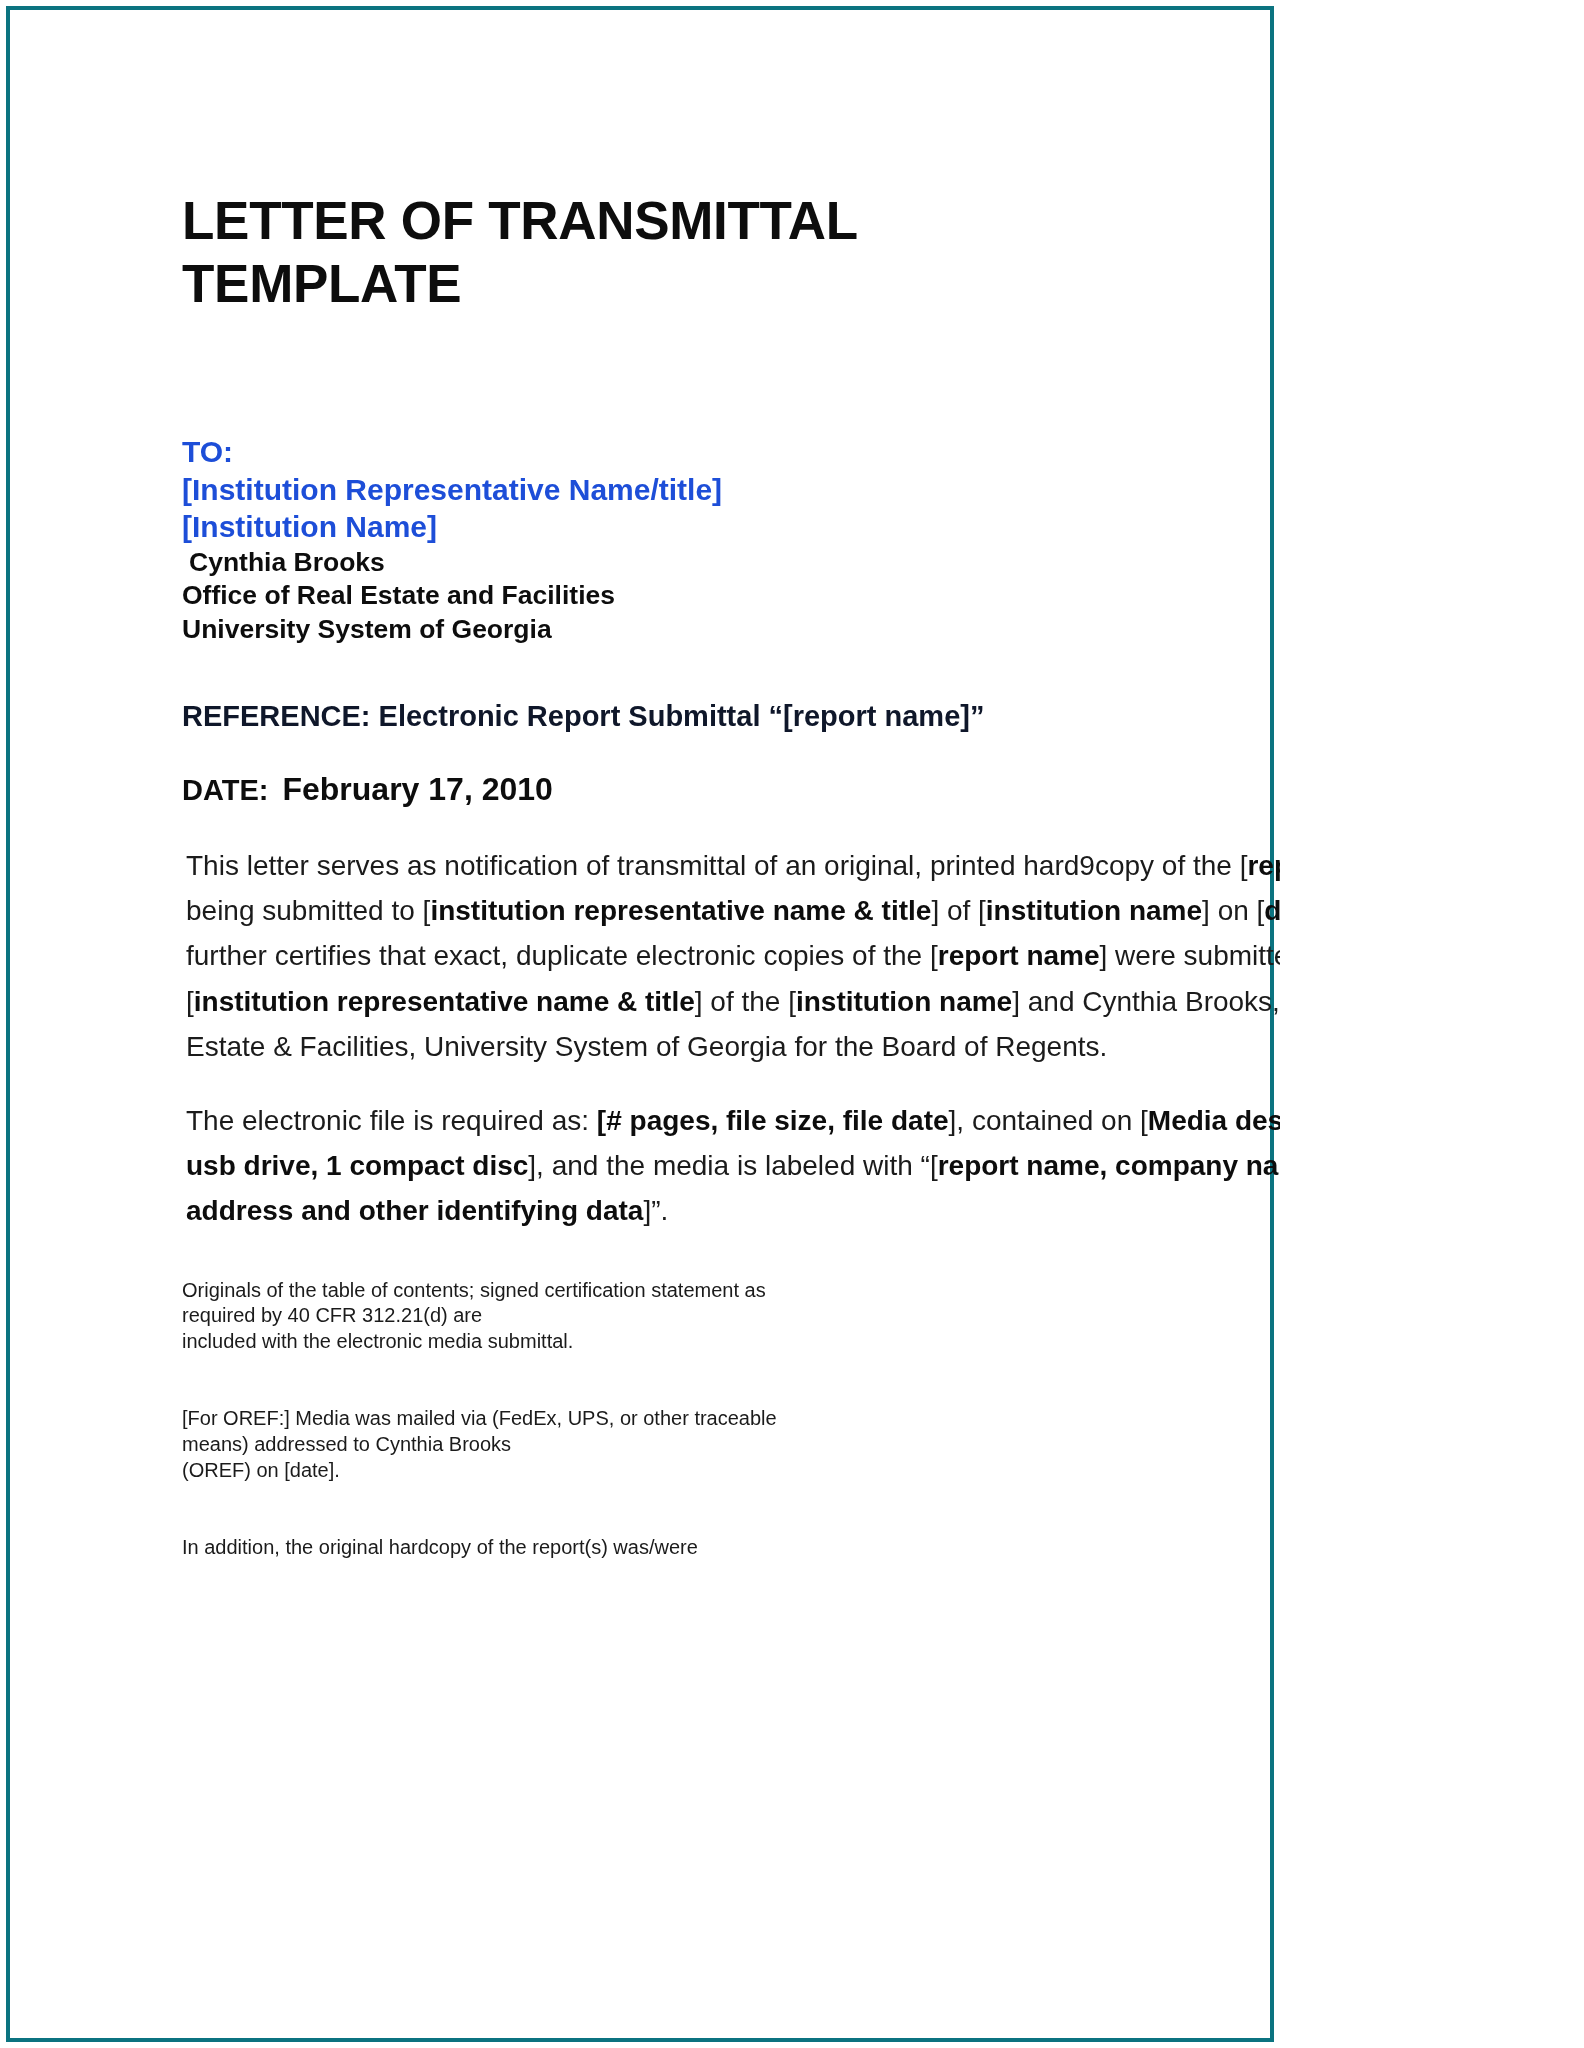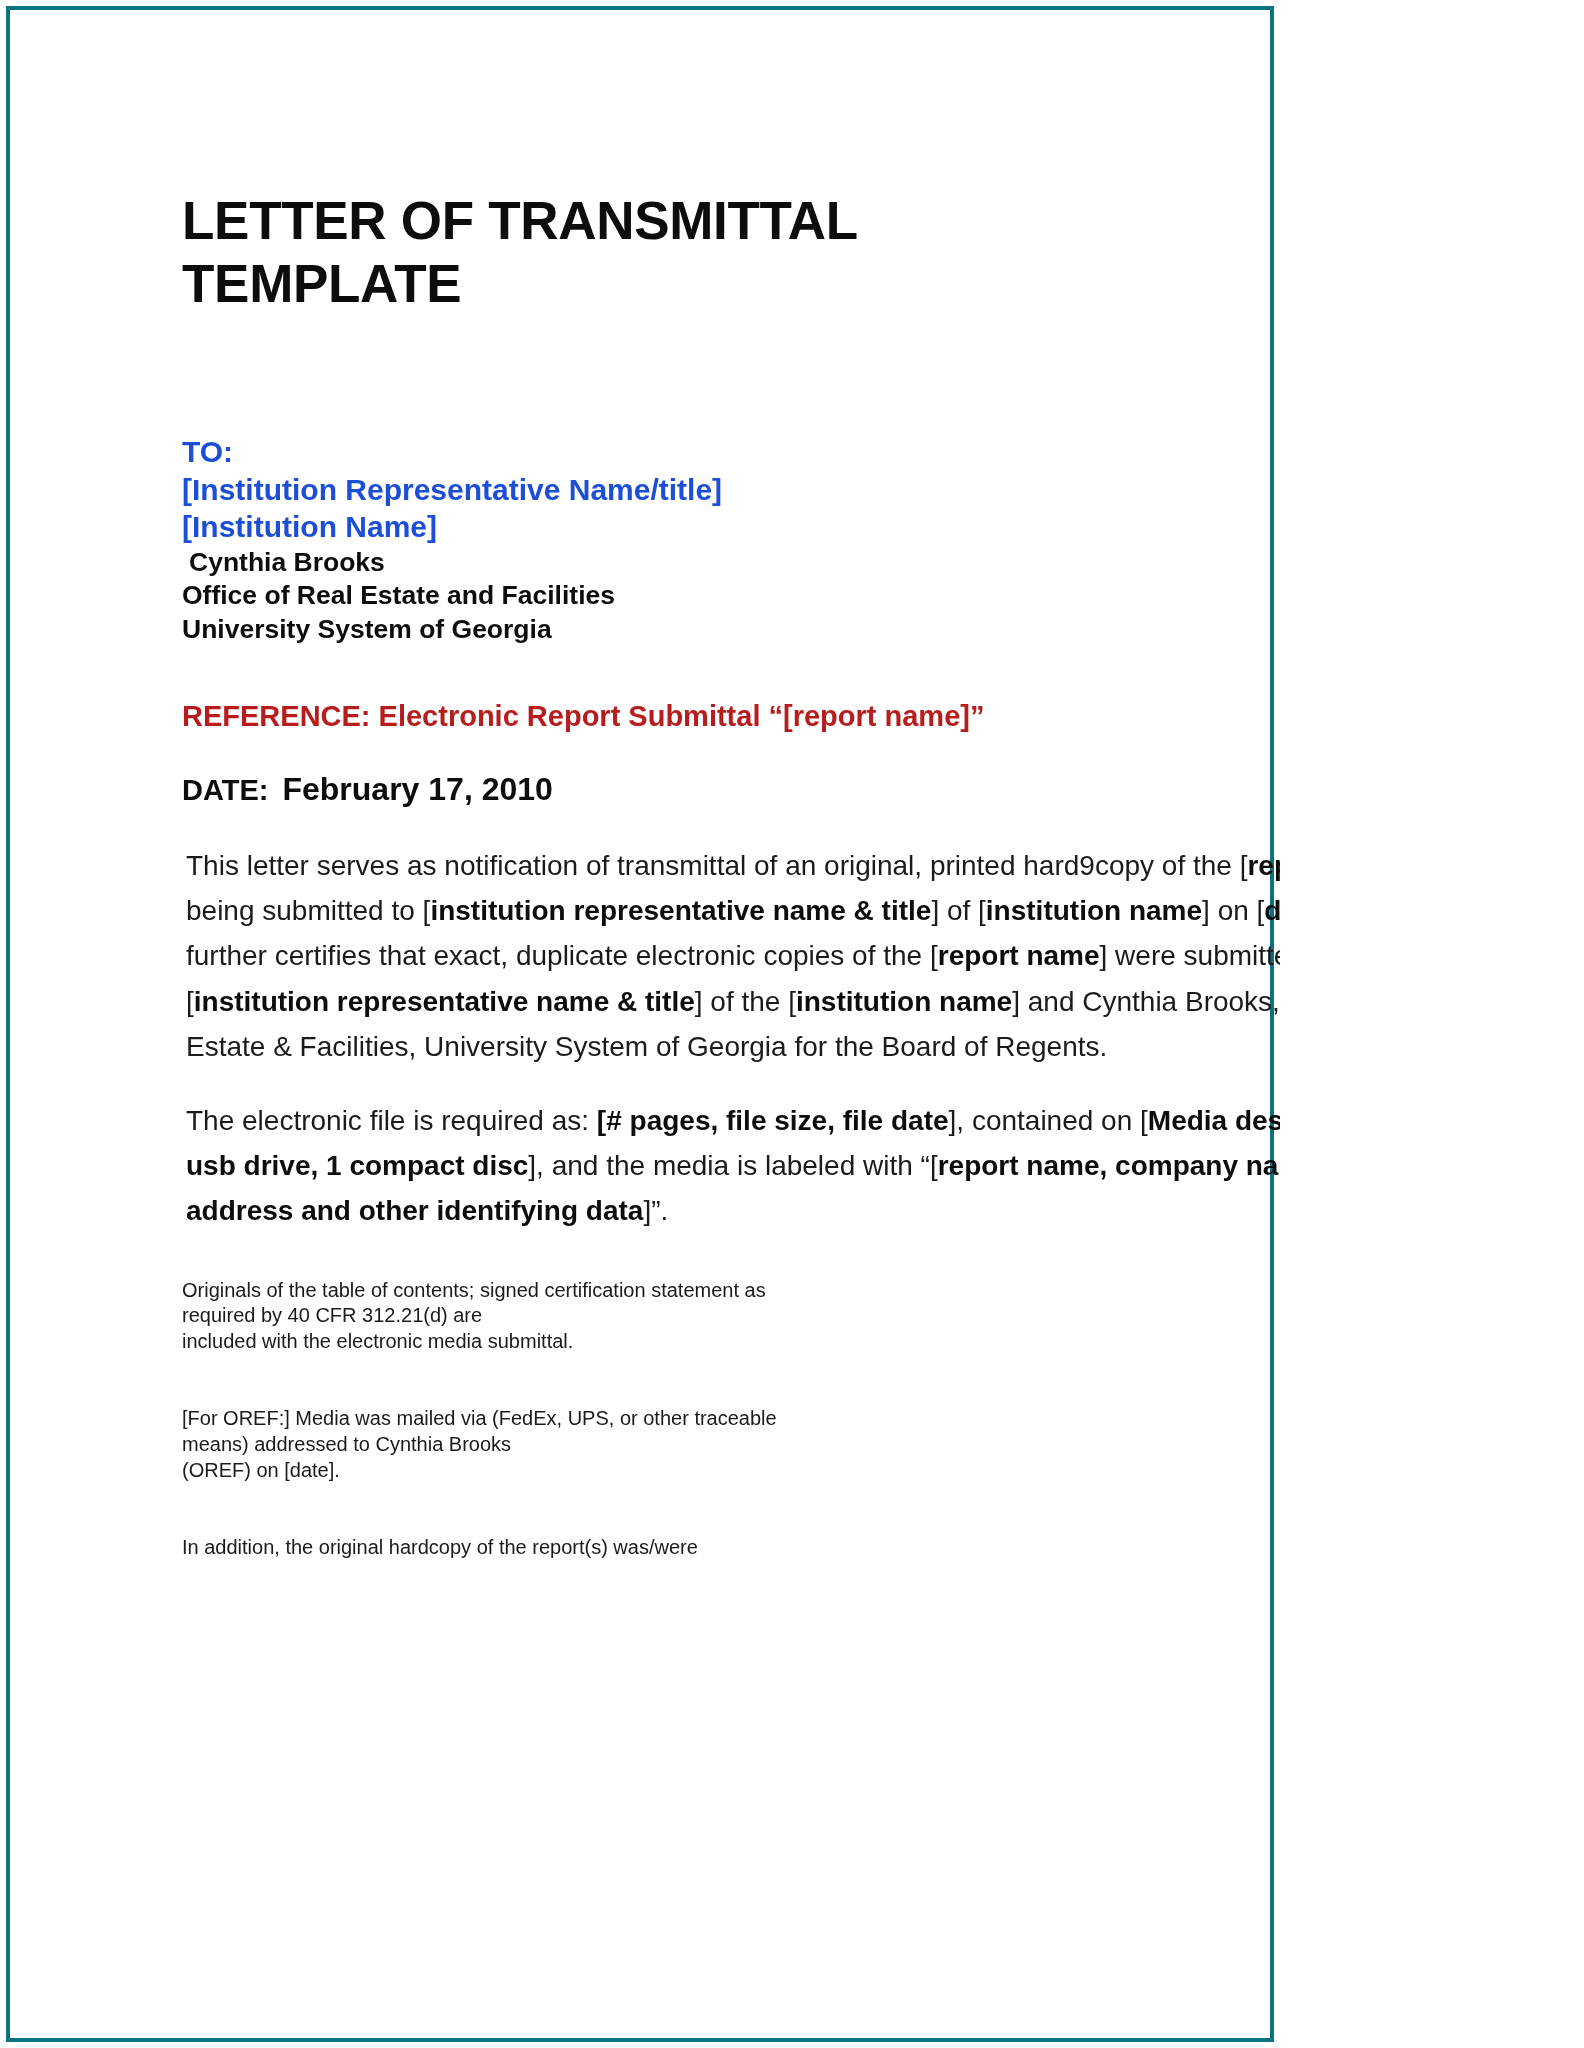--- a/index.html
+++ b/index.html
@@ -68,21 +68,21 @@
     color: #0d0d0d;
   }
   .from-block .line { display: block; }
   .from-block .line.indented { padding-left: 7px; }
 
   .ref-line {
     margin-top: 52px;
     font-size: 29px;
     font-weight: 700;
     line-height: 1.25;
-    color: #b91c1c;
+    color: #0f172a;
   }
 
   .date-line {
     margin-top: 34px;
     font-size: 29px;
     font-weight: 700;
     line-height: 1.25;
     color: #0d0d0d;
   }
   .date-line .date-value {

